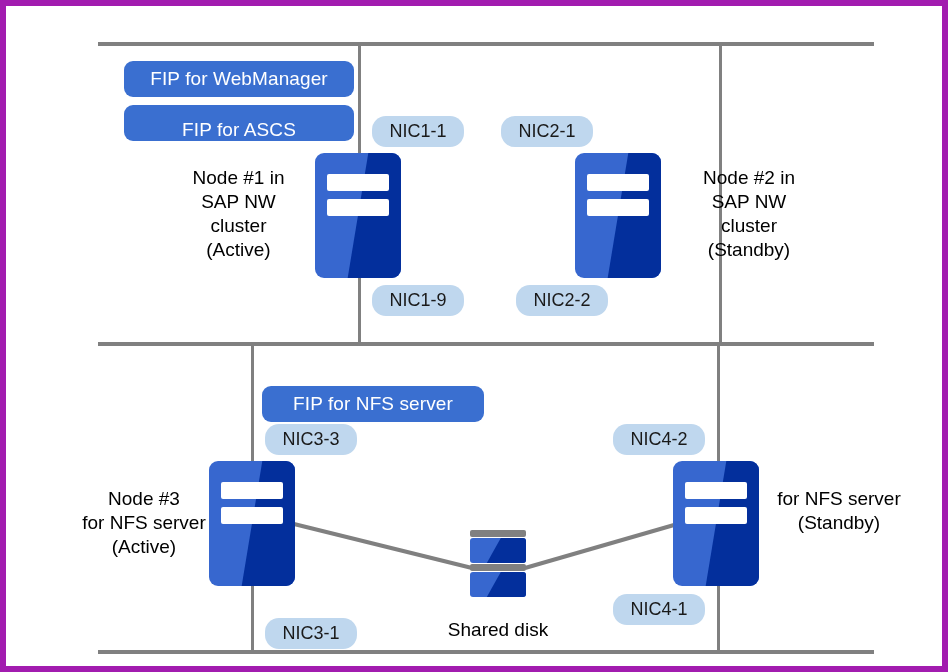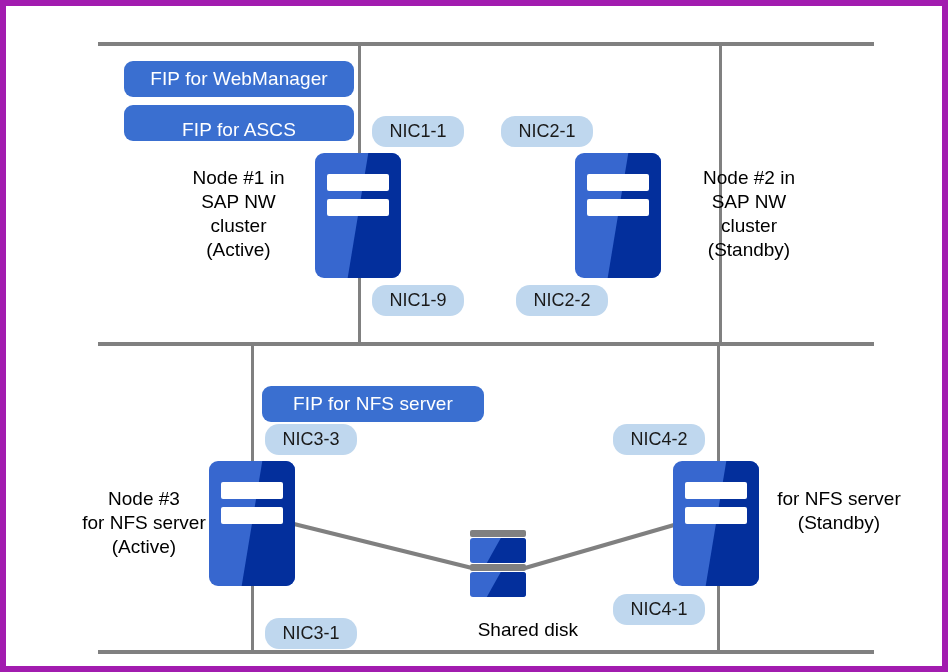--- a/index.html
+++ b/index.html
@@ -107,21 +107,21 @@
   }
   .disk .body .dk {
     position: absolute;
     top: 0; right: 0; bottom: 0;
     width: 100%;
     background: #032f9c;
     clip-path: polygon(55% 0, 100% 0, 100% 100%, 30% 100%);
   }
   .disklabel {
     position: absolute;
-    text-align: right;
+    text-align: center;
     font-size: 19px;
     color: #000000;
     white-space: nowrap;
   }
   
   .link {
     position: absolute;
     top: 0; left: 0;
     width: 948px;
     height: 672px;

